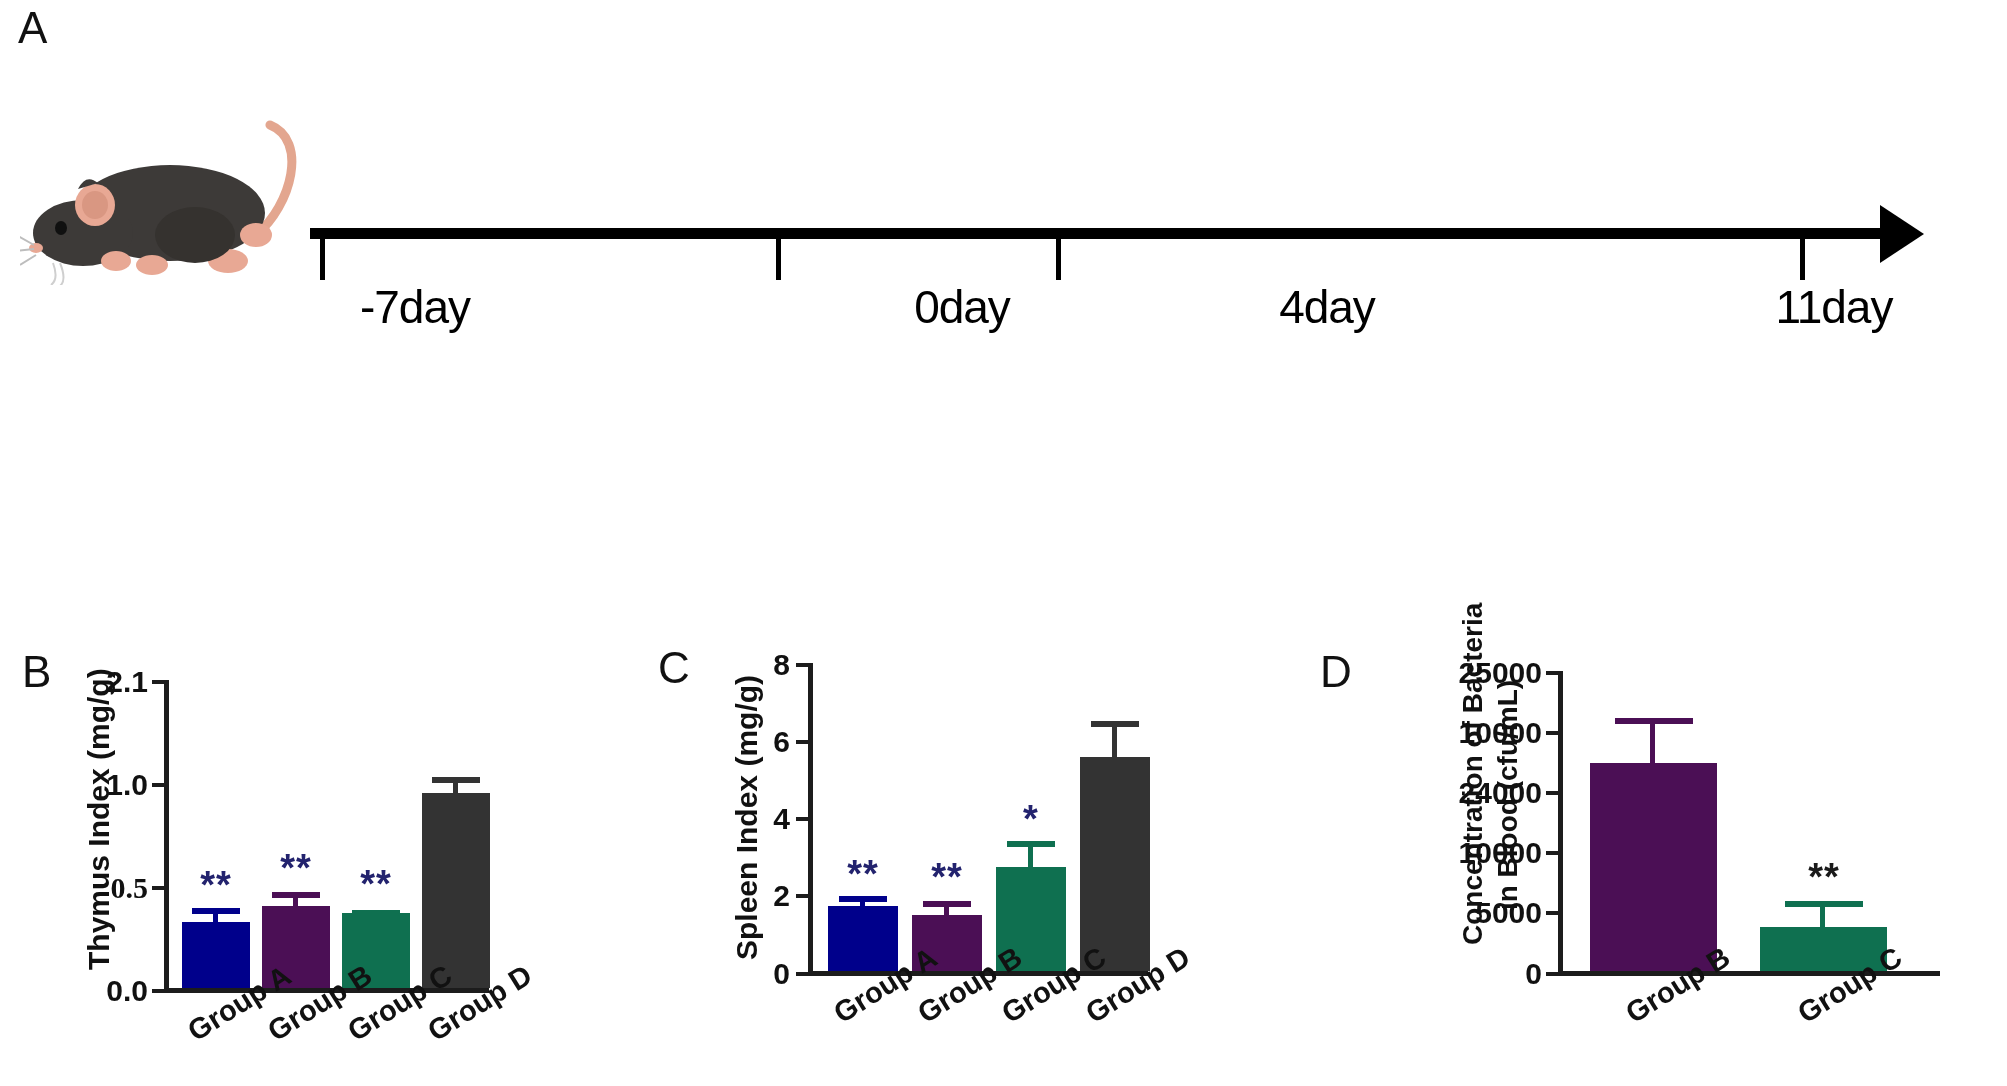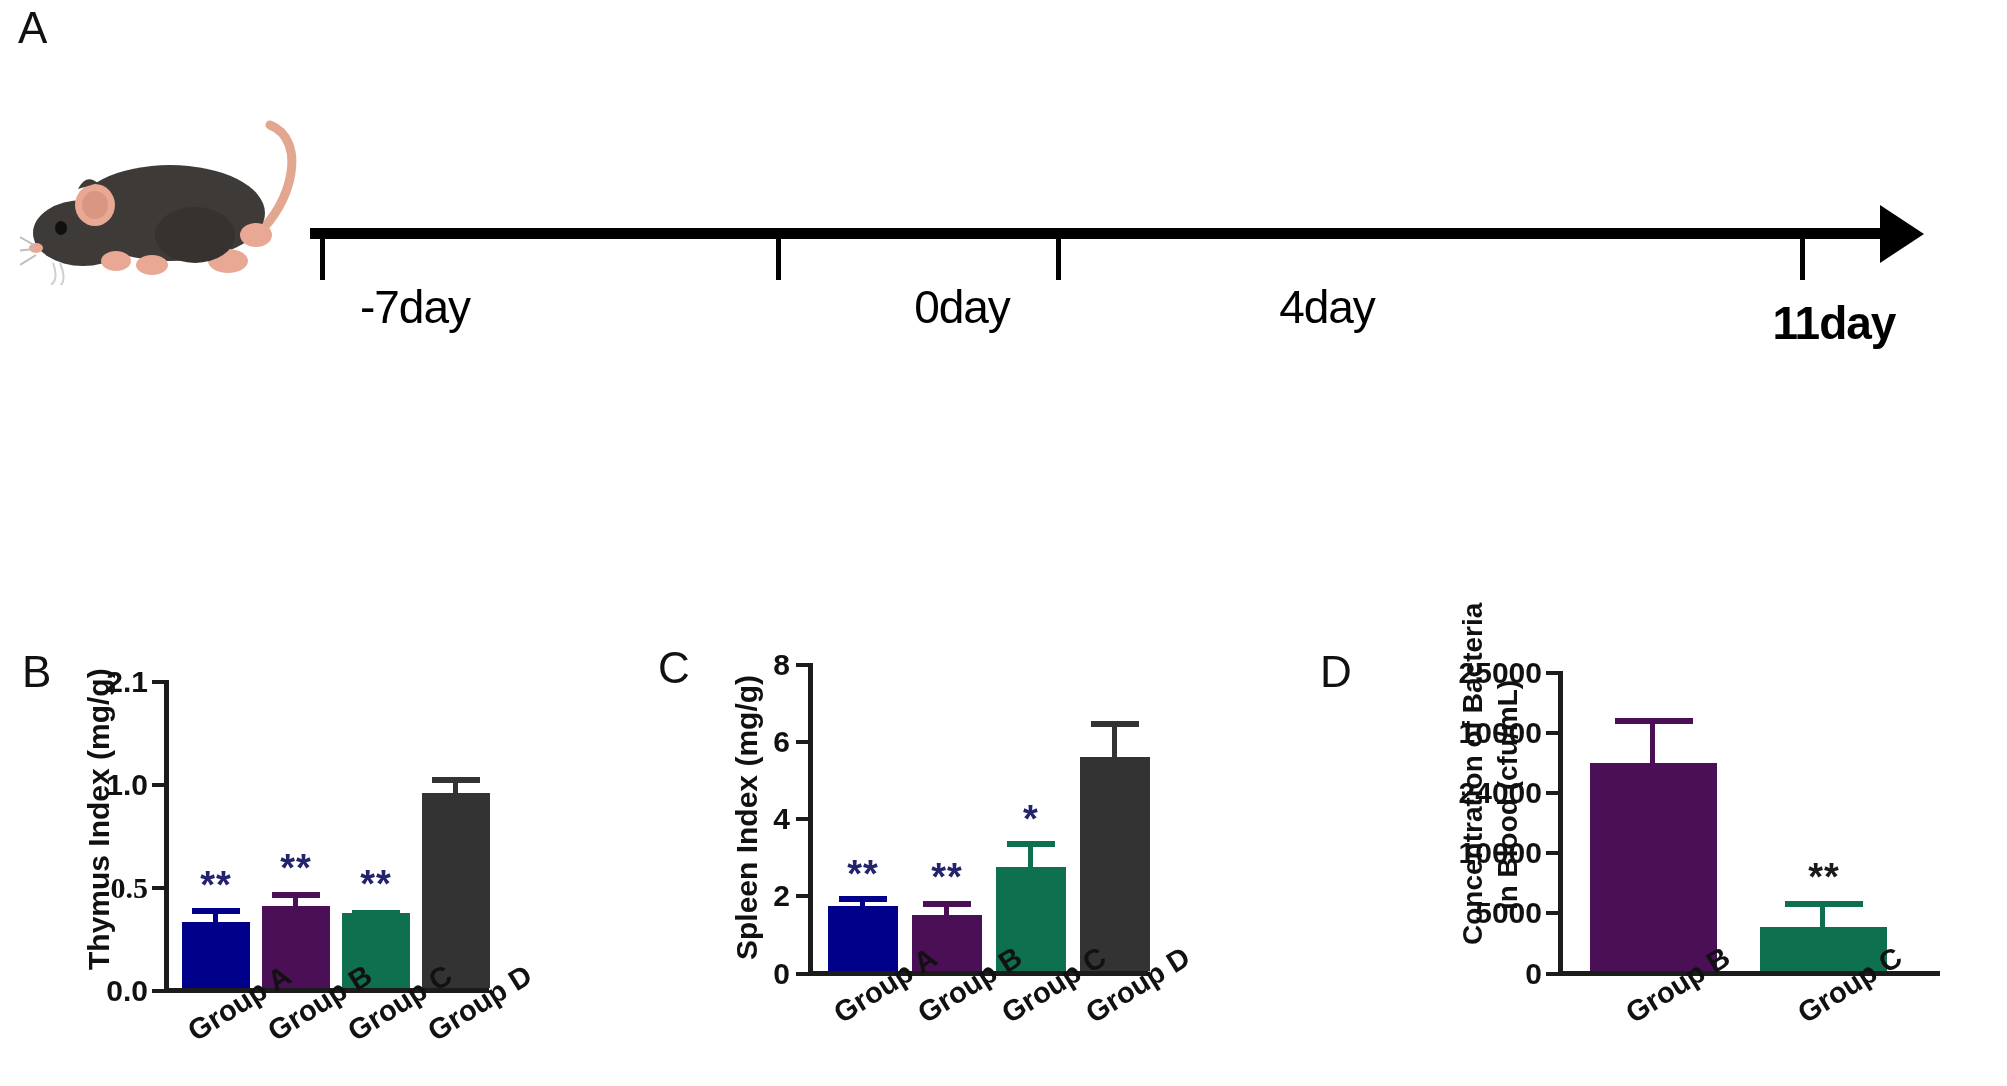--- a/index.html
+++ b/index.html
@@ -89,21 +89,21 @@
   <div class="tl-arrow"></div>
 
   <div class="tl-tick" style="left:320px;"></div>
   <div class="tl-tick" style="left:776px;"></div>
   <div class="tl-tick" style="left:1056px;"></div>
   <div class="tl-tick" style="left:1800px;"></div>
 
   <div class="tl-daylabel" style="left:415px;top:280px;">-7day</div>
   <div class="tl-daylabel" style="left:962px;top:280px;">0day</div>
   <div class="tl-daylabel" style="left:1327px;top:280px;">4day</div>
-  <div class="tl-daylabel" style="left:1834px;top:296px;font-weight:bold;">11day</div>
+  <div class="tl-daylabel" style="left:1834px;top:280px;">11day</div>
 
 
 </div>
 
 <div class="chart" id="panel-b" style="left:0;top:620px;width:660px;height:466px;">
   <div class="panel-letter" style="left:22px;top:30px;">B</div>
   <div class="ylabel" style="left:82px;top:350px;">Thymus Index (mg/g)</div>
 
   <div class="axis-line" style="left:164px;top:60px;width:5px;height:312px;"></div>
   <div class="axis-line" style="left:164px;top:368px;width:325px;height:5px;"></div>

